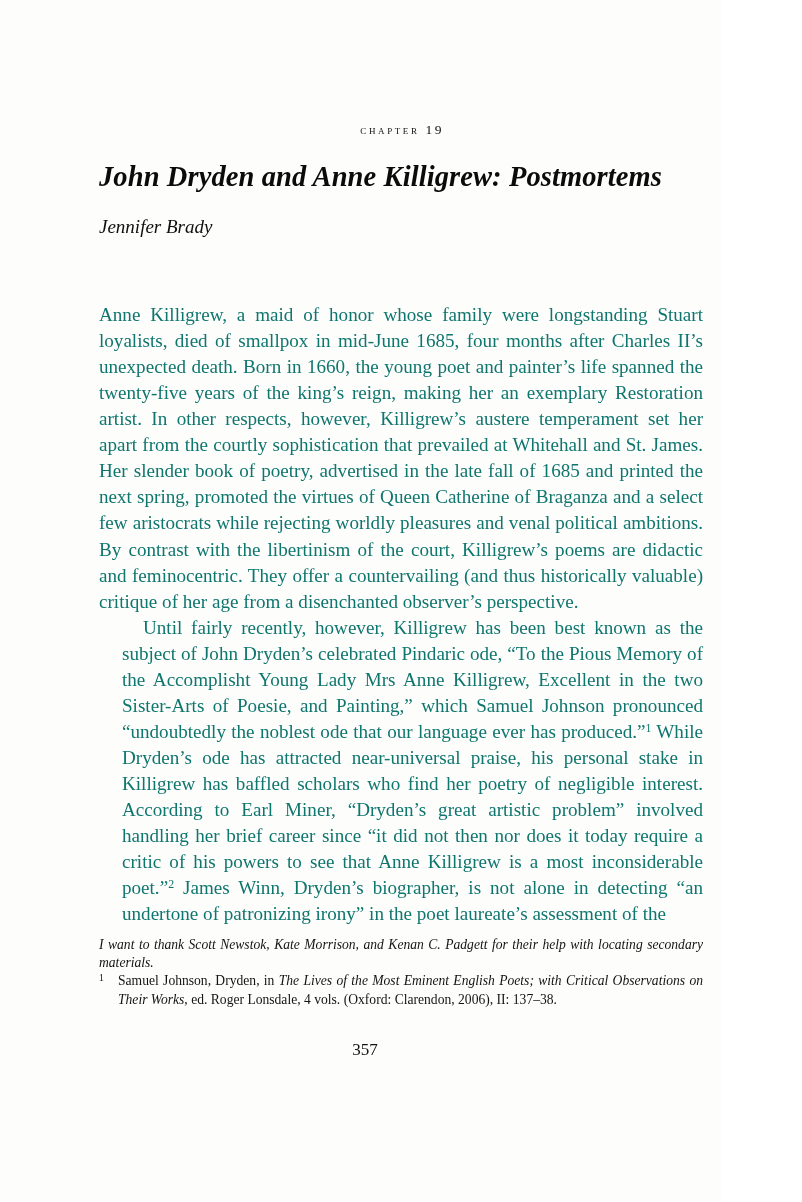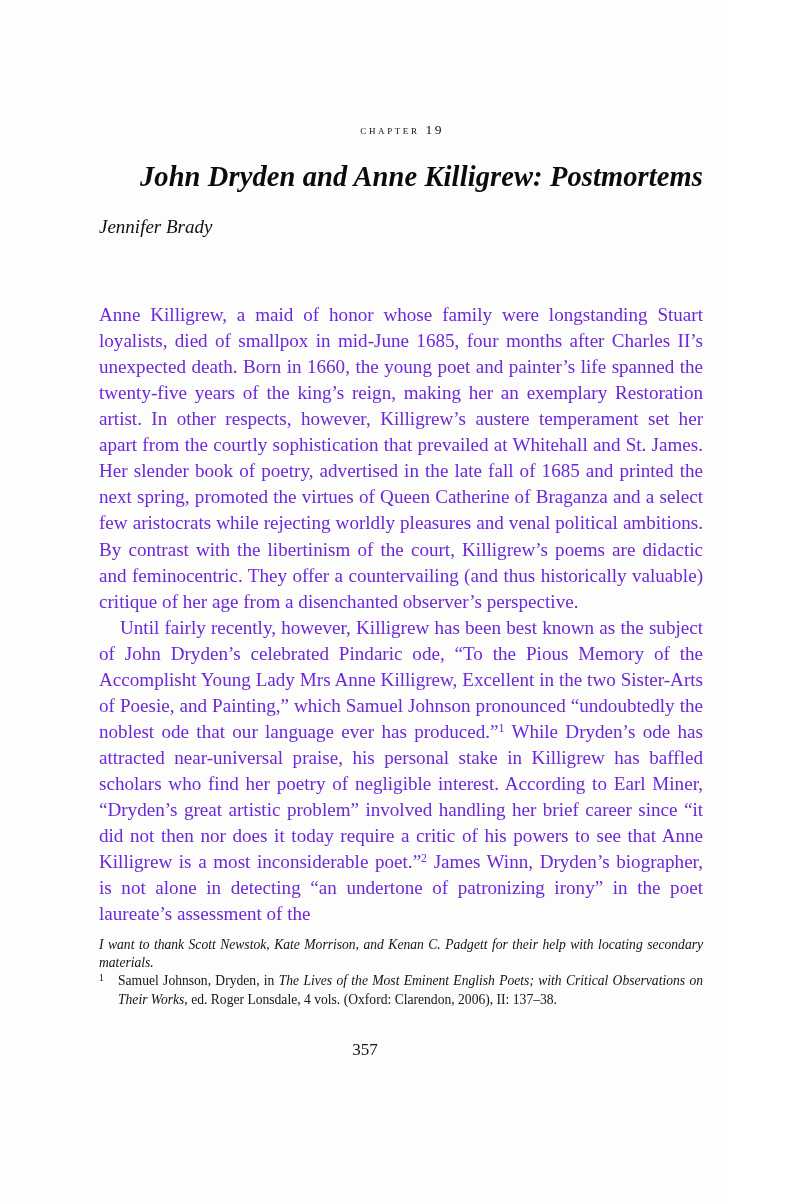--- a/index.html
+++ b/index.html
@@ -31,21 +31,21 @@
     margin-top: 122px;
     text-align: center;
     font-size: 13.5px;
     letter-spacing: 2.6px;
     text-indent: 2.6px;
     font-variant: small-caps;
     text-transform: lowercase;
     color: #101010;
   }
   .chapter-title {
-    text-align: right;
+    text-align: left;
     font-style: italic;
     font-size: 28.5px;
     line-height: 39px;
     color: #0b0b0b;
     letter-spacing: 0.1px;
   }
   .chapter-title .t-line { display: block; }
   .author {
     margin-top: 20px;
     text-align: left;
@@ -57,24 +57,24 @@
   
   .body-block {
     margin-top: 64px;
   }
   p.body-par {
     margin: 0;
     text-align: justify;
     text-justify: inter-word;
     font-size: 19.1px;
     line-height: 26.05px;
-    color: #6d28d9;
+    color: #0f766e;
     hyphens: none;
   }
-  p.body-par.indent { text-indent: 21px; }
+  p.body-par.indent { text-indent: 21px; margin-left: 23px; }
   sup.fn-ref {
     font-size: 0.62em;
     vertical-align: 0.52em;
     line-height: 0;
   }
 
   
   .footnotes {
     position: absolute;
     left: 99px;

